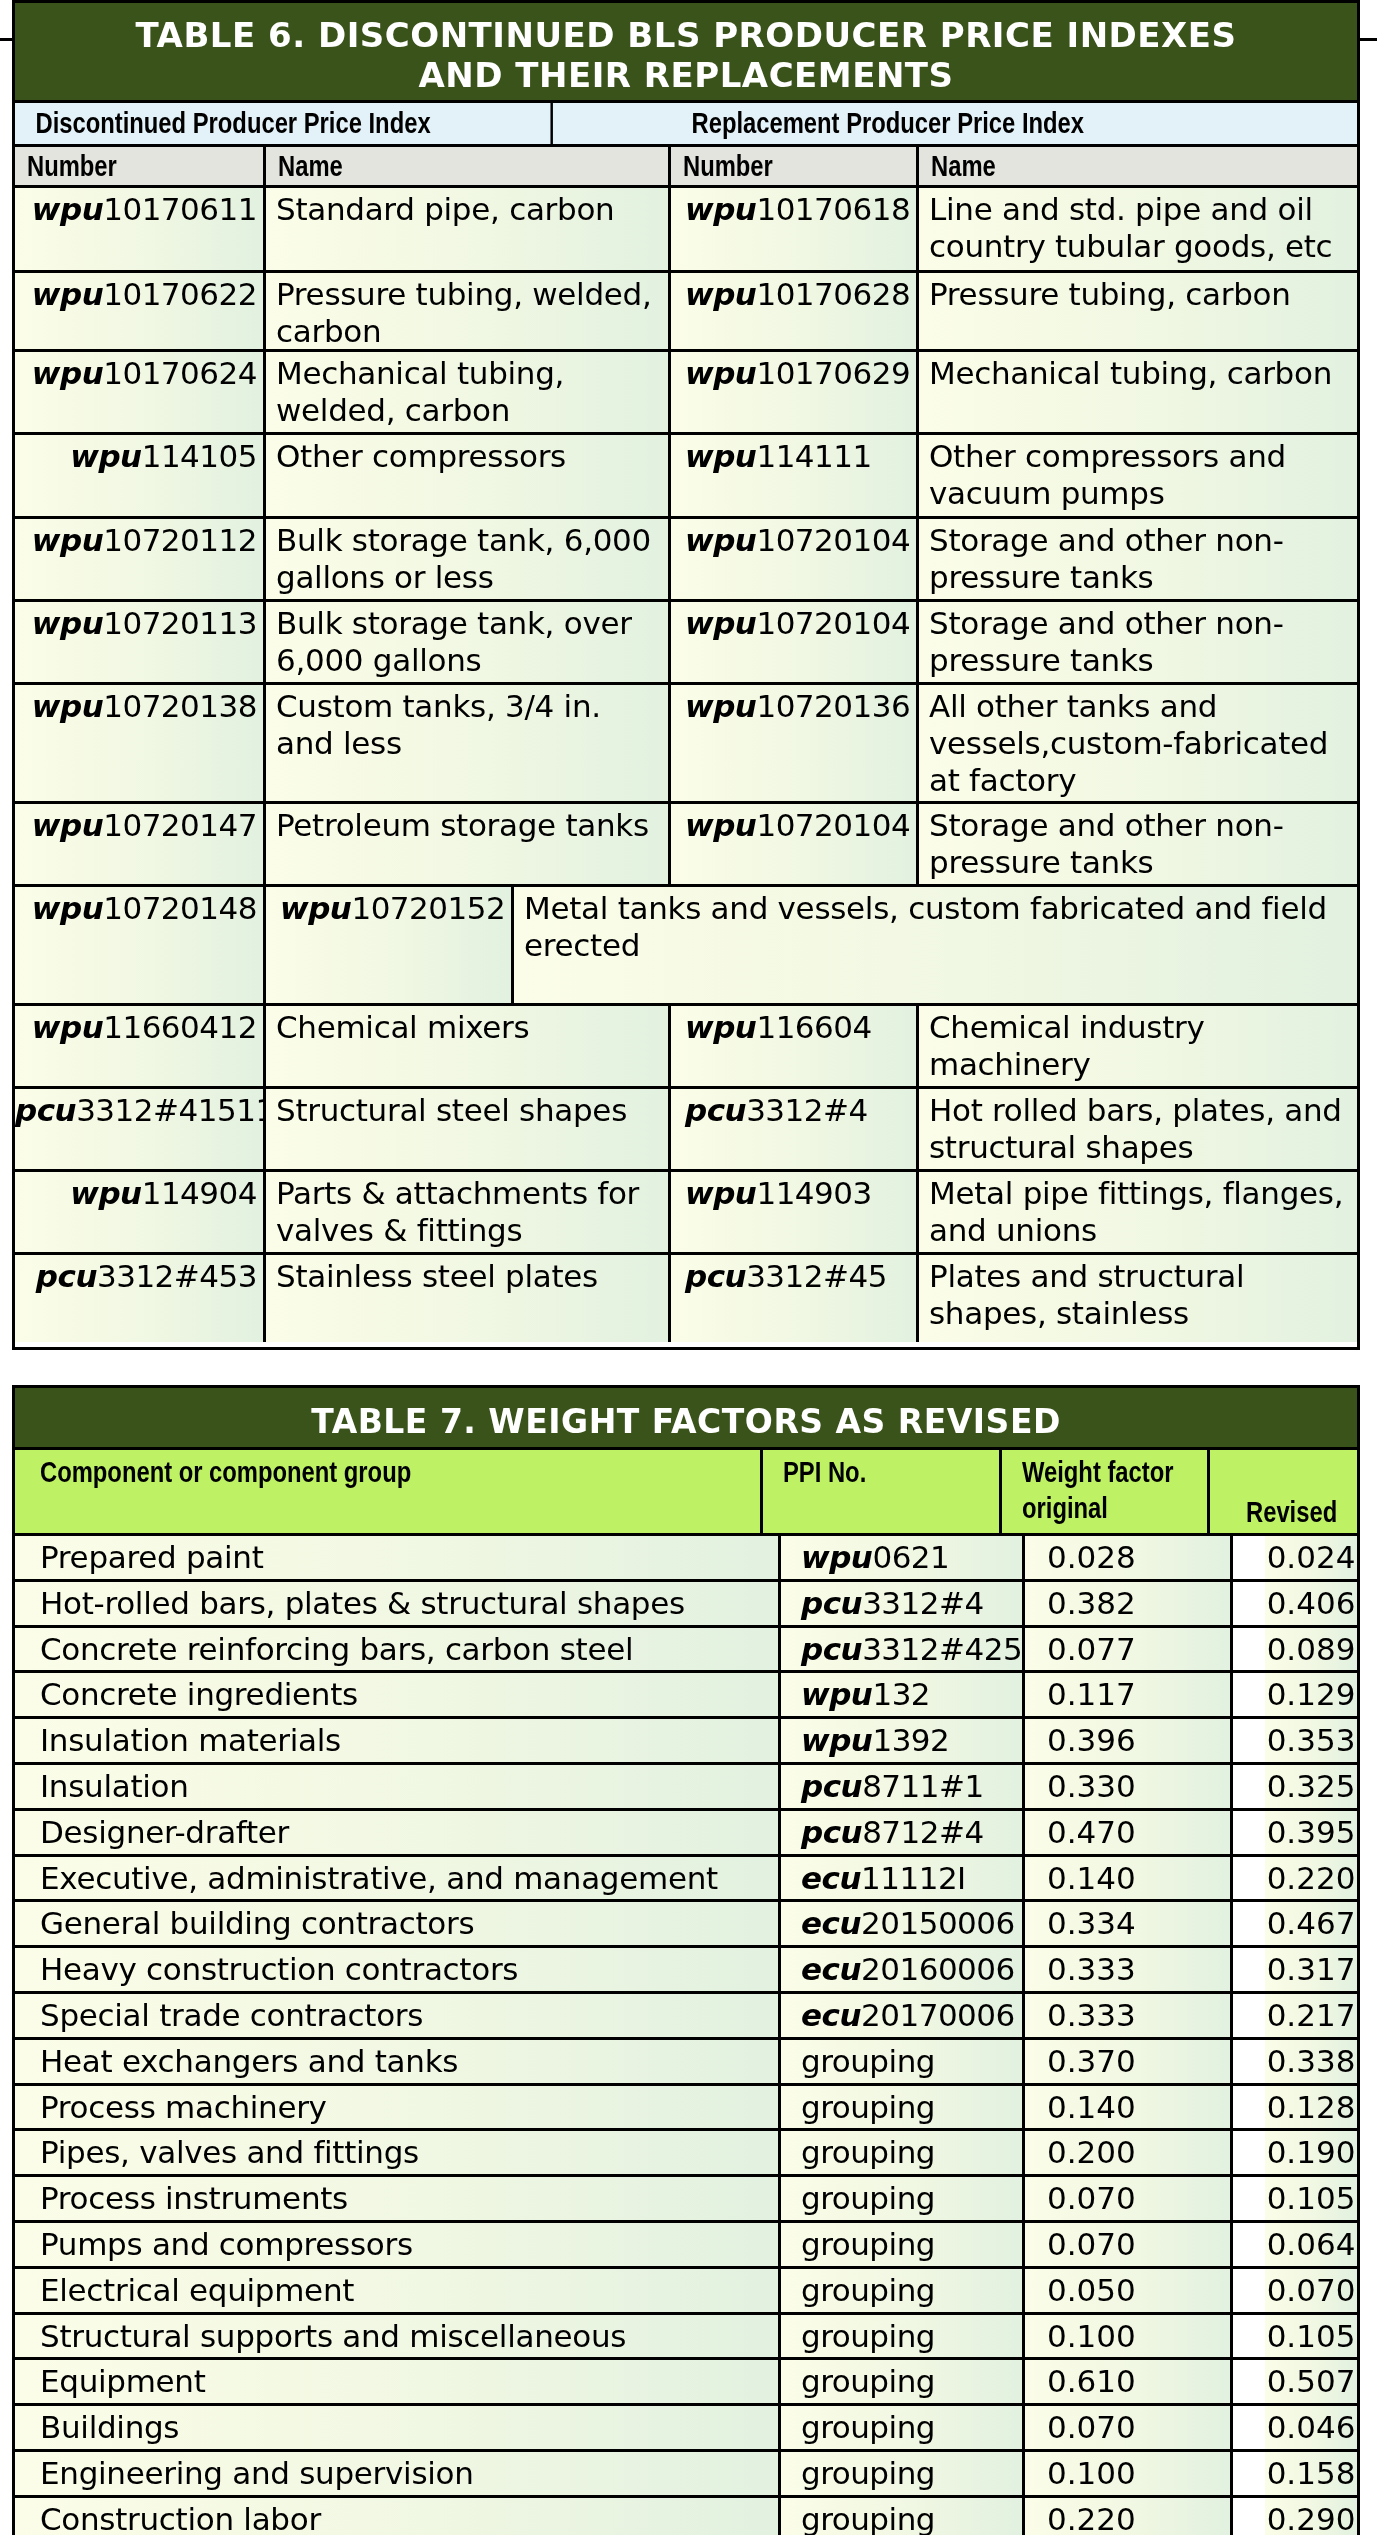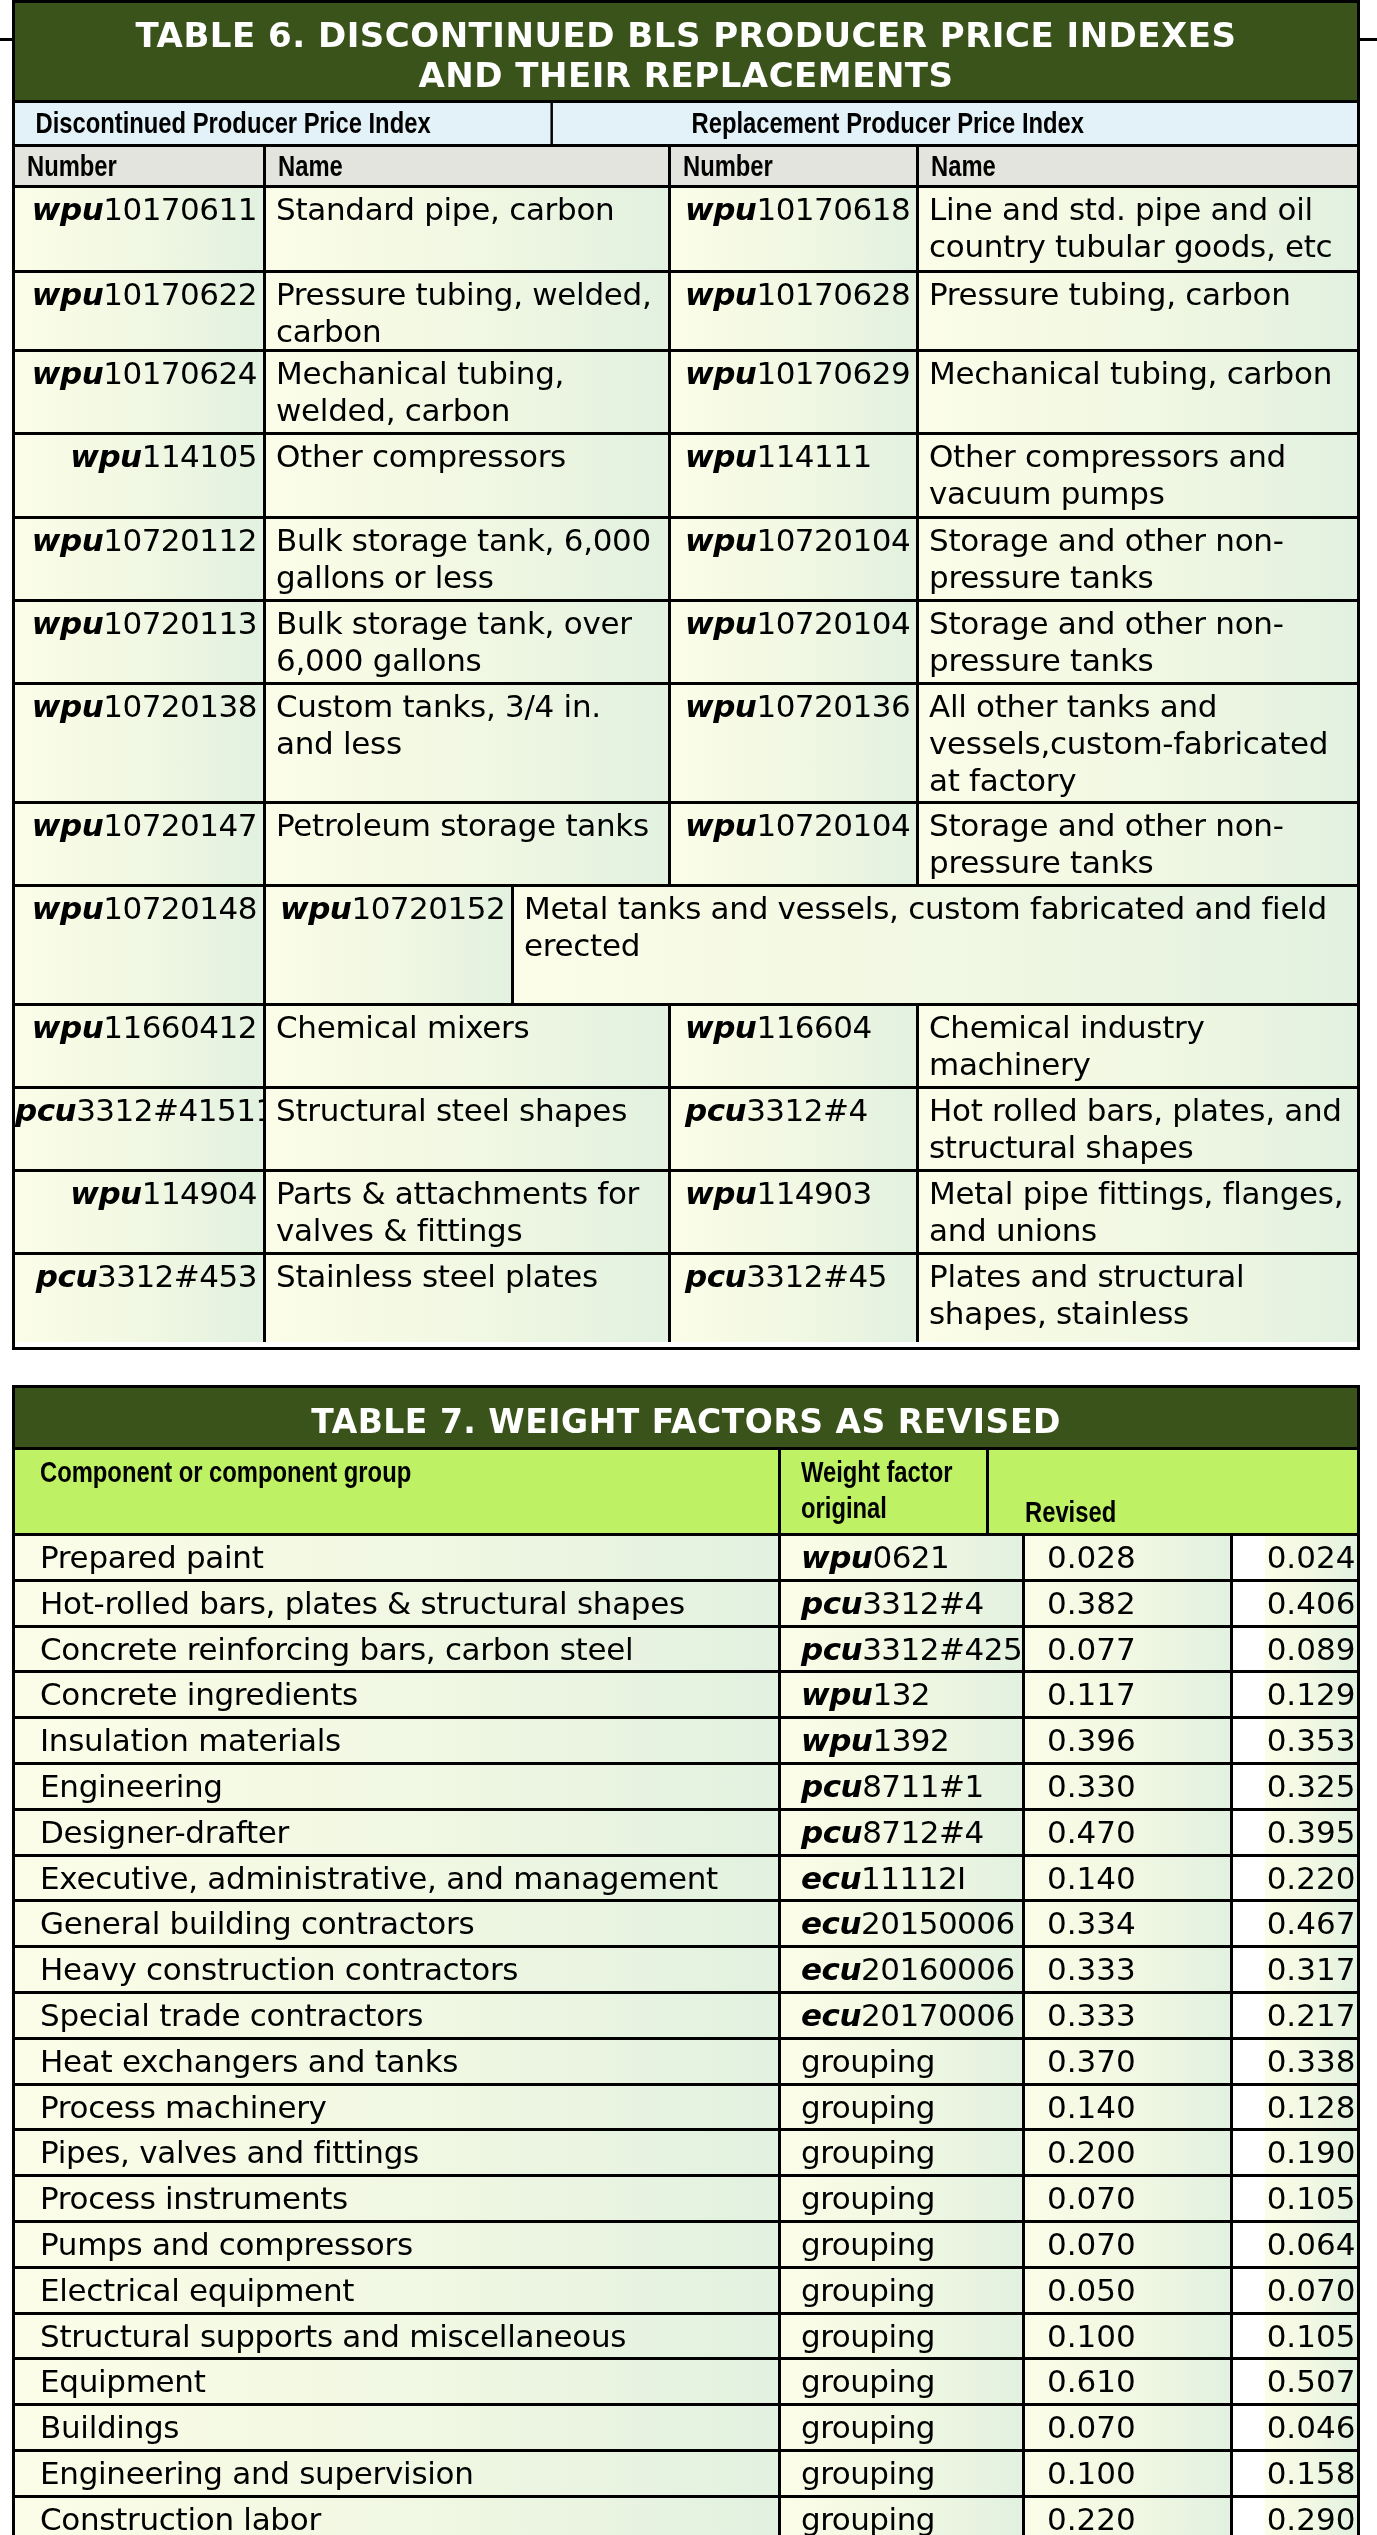--- a/index.html
+++ b/index.html
@@ -150,20 +150,21 @@
         <div class="c3 num"><span class="pfx">pcu</span><span>3312#45</span></div>
         <div class="c4 name">Plates and structural shapes, stainless</div>
       </div>
     </div>
 </div>
 
 <div class="tbl t7">
   <div class="title-band">TABLE 7.  WEIGHT FACTORS AS REVISED</div>
   <div class="head7">
     <div class="k1"><span>Component or component group</span></div>
+    <div class="k2"><span>PPI No.</span></div>
     <div class="k3">
       <span>Weight factor</span><br>
       <span>original</span>
     </div>
     <div class="k4"><span>Revised</span></div>
   </div>
   <div id="t7-body">
       <div class="row7">
         <div class="k1">Prepared paint</div>
         <div class="k2"><span class="pfx">wpu</span><span>0621</span></div>
@@ -188,21 +189,21 @@
         <div class="k3">0.117</div>
         <div class="k4">0.129</div>
       </div>
       <div class="row7">
         <div class="k1">Insulation materials</div>
         <div class="k2"><span class="pfx">wpu</span><span>1392</span></div>
         <div class="k3">0.396</div>
         <div class="k4">0.353</div>
       </div>
       <div class="row7">
-        <div class="k1">Engineering</div>
+        <div class="k1">Insulation</div>
         <div class="k2"><span class="pfx">pcu</span><span>8711#1</span></div>
         <div class="k3">0.330</div>
         <div class="k4">0.325</div>
       </div>
       <div class="row7">
         <div class="k1">Designer-drafter</div>
         <div class="k2"><span class="pfx">pcu</span><span>8712#4</span></div>
         <div class="k3">0.470</div>
         <div class="k4">0.395</div>
       </div>

